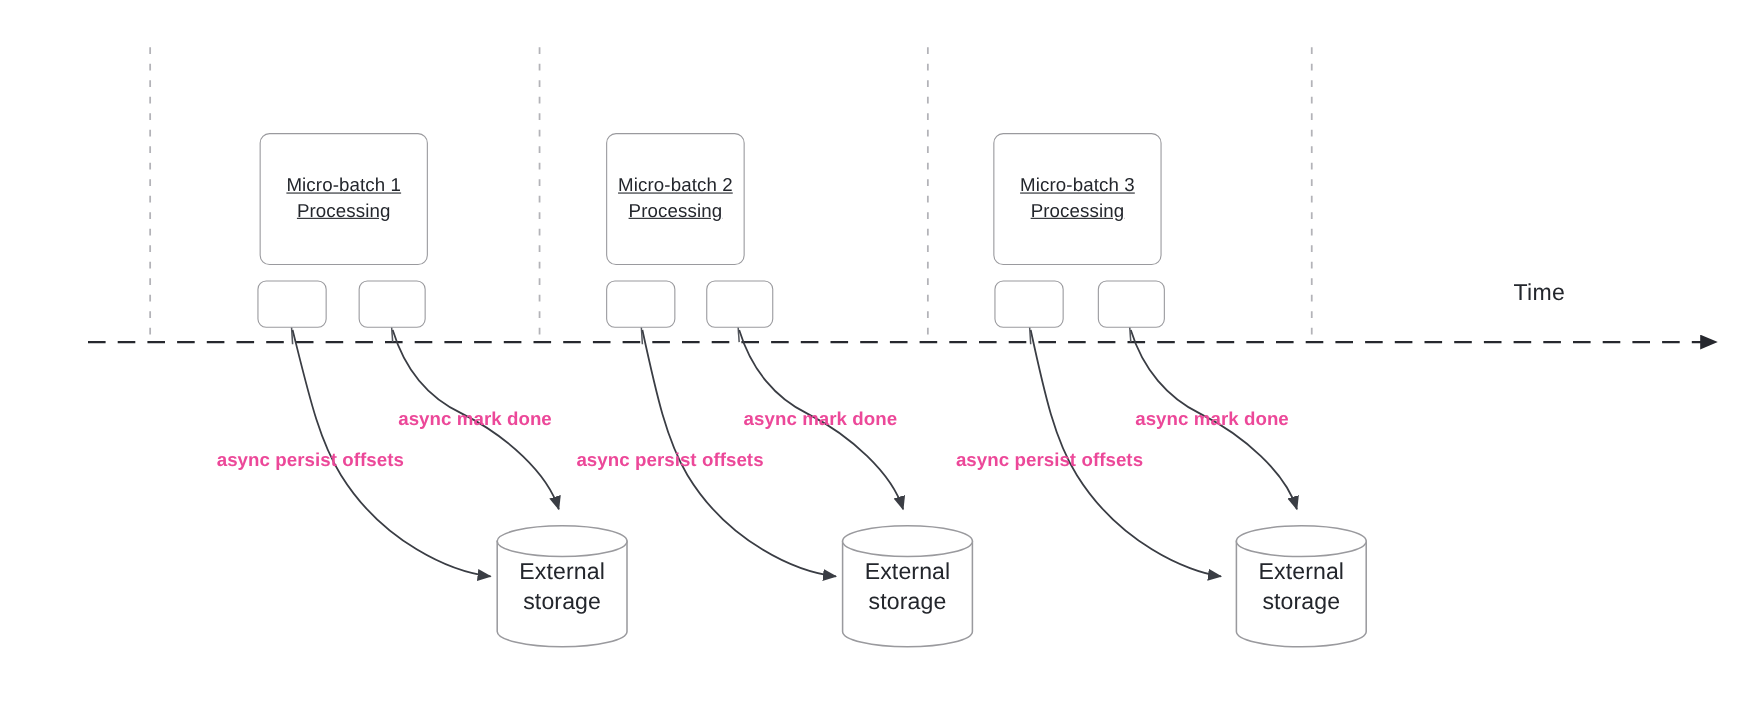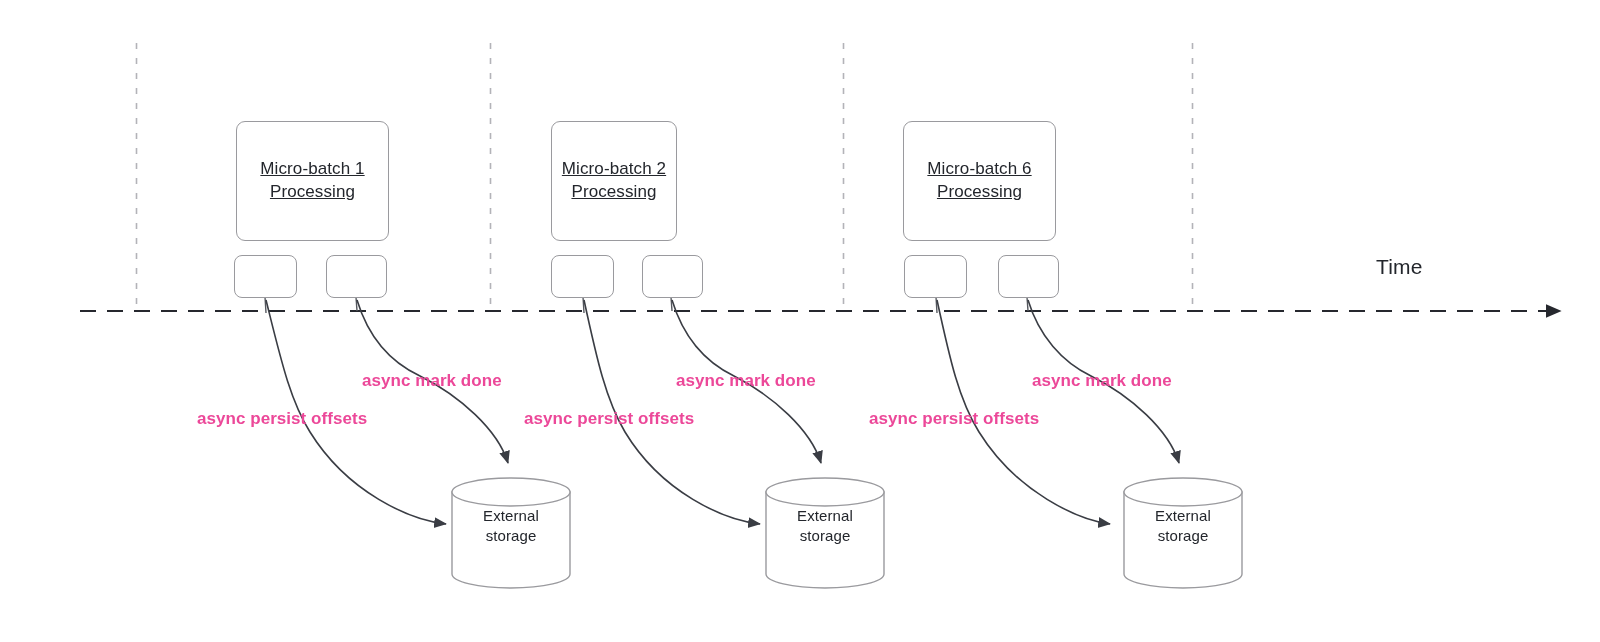--- a/index.html
+++ b/index.html
@@ -69,21 +69,21 @@
     letter-spacing: 0.1px;
     text-decoration: underline;
   }
   .mini-box {
     border-radius: 8px;
   }
   .cyl-label {
     position: absolute;
     text-align: center;
     color: #23262c;
-    font-size: 15px;
+    font-size: 21px;
     line-height: 1.32;
     letter-spacing: 0.1px;
     pointer-events: none;
   }
   .edge-label {
     position: absolute;
     color: #ec4899;
     font-size: 17px;
     font-weight: bold;
     white-space: nowrap;
@@ -178,21 +178,21 @@
   <div class="cyl-label" style="left:766px; top:506px; width:118px;">
     <div>External</div>
     <div>storage</div>
   </div>
 
   <div class="edge-label" style="left:676px; top:371px;">async mark done</div>
   <div class="edge-label" style="left:524px; top:409px;">async persist offsets</div>
 
   <div class="node-box batch-box" style="left:903px; top:121px; width:153px; height:120px;">
     <div>
-      <div>Micro-batch 6</div>
+      <div>Micro-batch 3</div>
       <div>Processing</div>
     </div>
   </div>
   <div class="node-box mini-box" style="left:904px; top:255px; width:63px; height:43px;"></div>
   <div class="node-box mini-box" style="left:998px; top:255px; width:61px; height:43px;"></div>
 
   <div class="cyl-label" style="left:1124px; top:506px; width:118px;">
     <div>External</div>
     <div>storage</div>
   </div>

